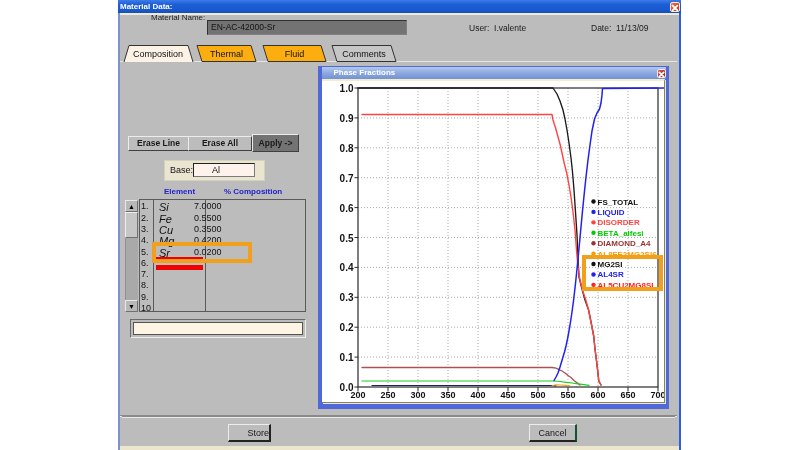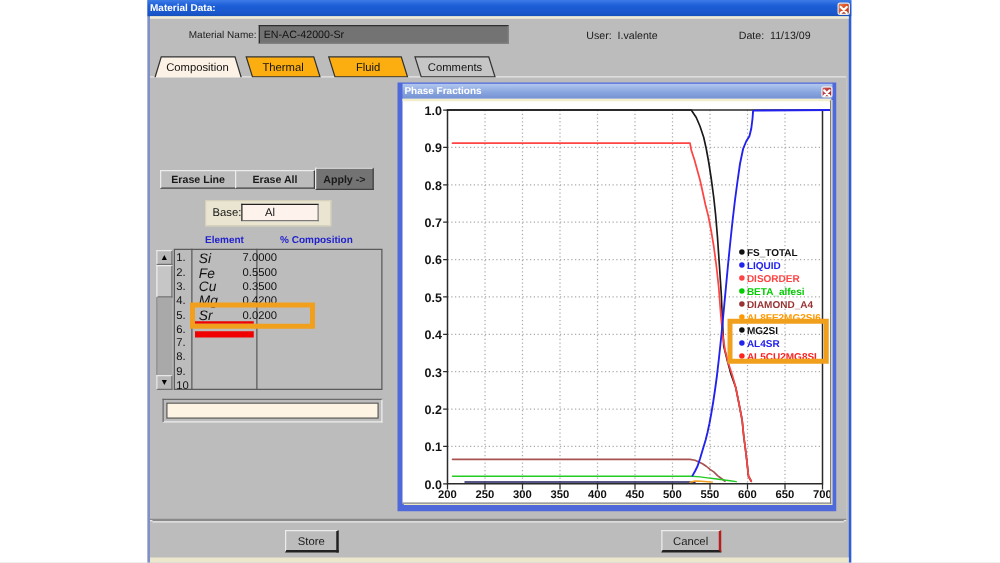--- a/index.html
+++ b/index.html
@@ -11,21 +11,21 @@
   background:linear-gradient(to bottom,#3d7be8 0%,#1c5ed6 35%,#1a57cc 80%,#1450b8 100%);
   color:#fff; font-size:8px; font-weight:bold; line-height:13px; padding-left:2px; }
 .xbtn { width:10px; height:10px; border:1px solid #f0e8e0; border-radius:2px; padding-top:0.5px;
   background:linear-gradient(135deg,#f08050 0%,#e05020 45%,#c03010 100%);
   color:#fff; font-size:8px; font-weight:bold; text-align:center; line-height:8px; }
 #x1 { left:669.5px; top:2px; }
 #x2 { left:657px; top:69px; width:9px; height:9px; line-height:7px;
   background:linear-gradient(135deg,#d86060 0%,#c03838 45%,#992020 100%); }
 #topline { left:120px; top:13px; width:559px; height:1.5px; background:#efebd8; }
 .lbl { font-size:8px; color:#1a1a1a; }
-#mnlbl { left:151px; top:23px; }
+#mnlbl { left:151px; top:13px; }
 #mninput { left:207px; top:20px; width:200px; height:15px; background:#737373;
   border:1px solid #808080; border-top:1px solid #303030; border-left:1px solid #303030;
   font-size:8.5px; color:#111; line-height:13px; padding-left:3px; }
 #userlbl { left:469px; top:22.5px; font-size:8.5px; }
 #datelbl { left:591px; top:22.5px; font-size:8.5px; }
 #content { left:120px; top:61px; width:557px; height:355px; background:#bcbcbc;
   border-top:1px solid #e6e6e6; border-bottom:1px solid #8a8a8a; box-shadow:0 1px 0 #e8e8e8; }
 .btn3d { background:#bcbcbc; border-top:1px solid #ececec; border-left:1px solid #ececec;
   border-right:1px solid #404040; border-bottom:1px solid #404040;
   font-size:8.5px; font-weight:bold; color:#1a1a1a; text-align:center; }
@@ -62,30 +62,30 @@
 #bfout { left:130px; top:319px; width:176px; height:19px;
   border:1px solid #777; border-top-color:#6a6a6a; border-left-color:#6a6a6a;
   border-bottom-color:#eee; border-right-color:#eee; }
 #bfin { left:133px; top:322px; width:170px; height:13px; background:#fdf4e4; border:1px solid #555; }
 
 .obox { border:4px solid #f1a01e; background:transparent; }
 #obox1 { left:152px; top:242px; width:100px; height:21px; }
 #obox2 { left:582px; top:255px; width:81px; height:36px; }
 
 #bstore { left:228px; top:424px; width:43px; height:18px; line-height:16px; font-weight:normal; font-size:9px;
-  border-right:2px solid #222; border-bottom:2px solid #222; }
+  border-right:2px solid #222; border-bottom:2px solid #222;text-align:right; }
 #bcancel { left:529px; top:424px; width:48px; height:18px; line-height:16px; font-weight:normal; font-size:9px;
-  border-right:2px solid #b91c1c; border-bottom:2px solid #222; }
+  border-right:2px solid #14532d; border-bottom:2px solid #222; }
 #groove { left:122px; top:416px; width:553px; height:2px; border-top:1px solid #8a8a8a; border-bottom:1px solid #e8e8e8; }
 #creamband { left:120px; top:446px; width:559px; height:4px; background:#ece6cd; }
 
 #pwin { left:318px; top:65.5px; width:351px; height:343.5px; background:#4f68da; }
 #ptitle { left:321.5px; top:66.5px; width:344px; height:12.5px;
   background:linear-gradient(to bottom,#b2c8ee 0%,#8aa6e0 55%,#7492d2 100%);
-  color:#fff; font-size:8px; font-weight:bold; line-height:12px; padding-left:2px; }
+  color:#fff; font-size:8px; font-weight:bold; line-height:12px; padding-left:12px; }
 #pclient { left:322px; top:79px; width:343px; height:324px; background:#ffffff;
   border-top:2px solid #f2eecb; border-right:1px solid #808080; border-bottom:1px solid #808080;
   box-shadow:1px 1px 0 0 #ece9c0; }
 </style>
 </head>
 <body>
 <div class="abs" id="dlg"></div>
 <div class="abs" id="titlebar">Material Data:</div>
 <div class="abs xbtn" id="x1">
     <svg width="8" height="8" viewBox="0 0 8 8" style="display:block;margin:0 auto">

